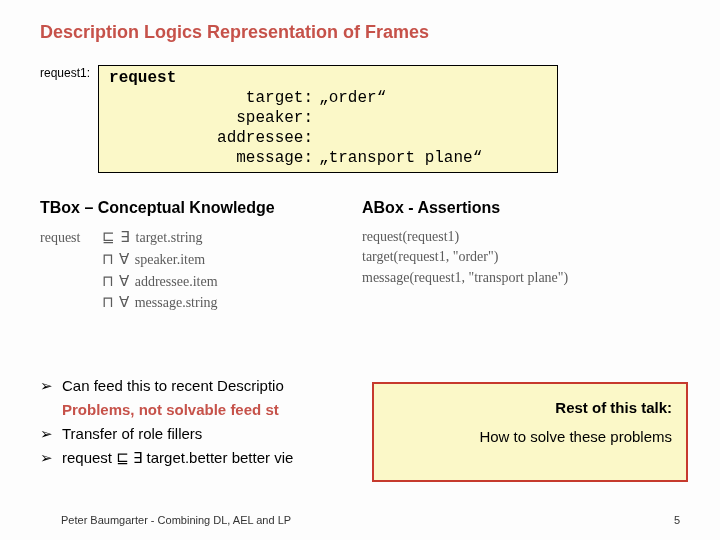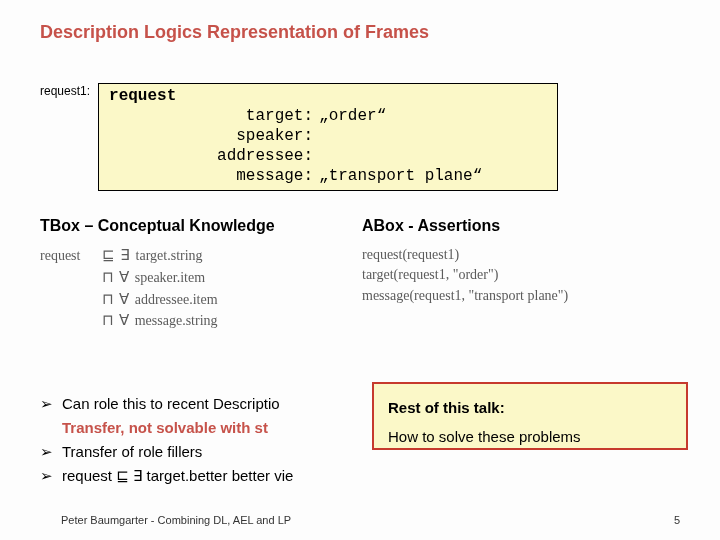--- a/index.html
+++ b/index.html
@@ -9,21 +9,21 @@
     background: #fdfdfd;
     font-family: Verdana, Geneva, sans-serif;
     color: #000;
     position: relative;
     padding: 22px 40px 24px 40px;
   }
   .title {
     color: #c6524a;
     font-weight: bold;
     font-size: 18px;
-    margin-bottom: 40px;
+    margin-bottom: 22px;
   }
   .frame-row { display: flex; align-items: flex-start; }
   .frame-label {
     font-size: 12px;
     padding-top: 1px;
     padding-right: 8px;
   }
   .frame-box {
     border: 1px solid #000;
     background: #fbf8c8;
@@ -65,26 +65,27 @@
   }
   .bullets .b { display: flex; }
   .bullets .mark { width: 22px; }
   .bullets .txt { flex: 1; }
   .bullets .em { color: #c6524a; font-weight: bold; }
   .overlay {
     position: absolute;
     right: 32px;
     top: 382px;
     width: 316px;
-    height: 68px;
+    height: 100px;
     background: #fbf8c8;
     border: 2px solid #c63a2d;
     padding: 10px 14px;
     font-size: 15px;
     line-height: 1.9;
+    text-align: right;
   }
   .footer {
     position: absolute;
     left: 40px;
     right: 40px;
     bottom: 14px;
     display: flex;
     justify-content: space-between;
     font-size: 11px;
     color: #333;
@@ -156,22 +157,22 @@
       <div>target(request1, "order")</div>
       <div>message(request1, "transport plane")</div>
     </div>
   </div>
 </div>
 
 <div class="bullets">
   <div class="b">
     <div class="mark">➢</div>
     <div class="txt">
-      <span>Can role this to recent Descriptio</span><br>
-      <span class="em">Transfer, not solvable with st</span>
+      <span>Can feed this to recent Descriptio</span><br>
+      <span class="em">Problems, not solvable feed st</span>
     </div>
   </div>
   <div class="b">
     <div class="mark">➢</div>
     <div class="txt">Transfer of role fillers</div>
   </div>
   <div class="b">
     <div class="mark">➢</div>
     <div class="txt">request ⊑ ∃ target.better better vie</div>
   </div>

